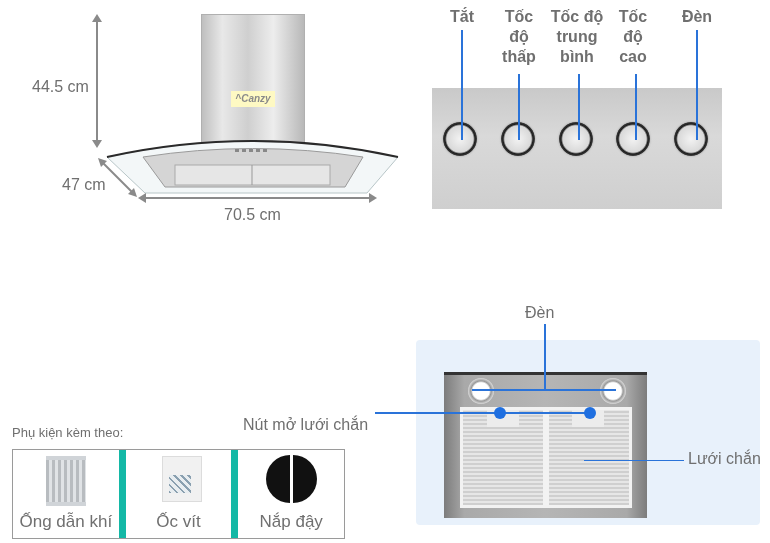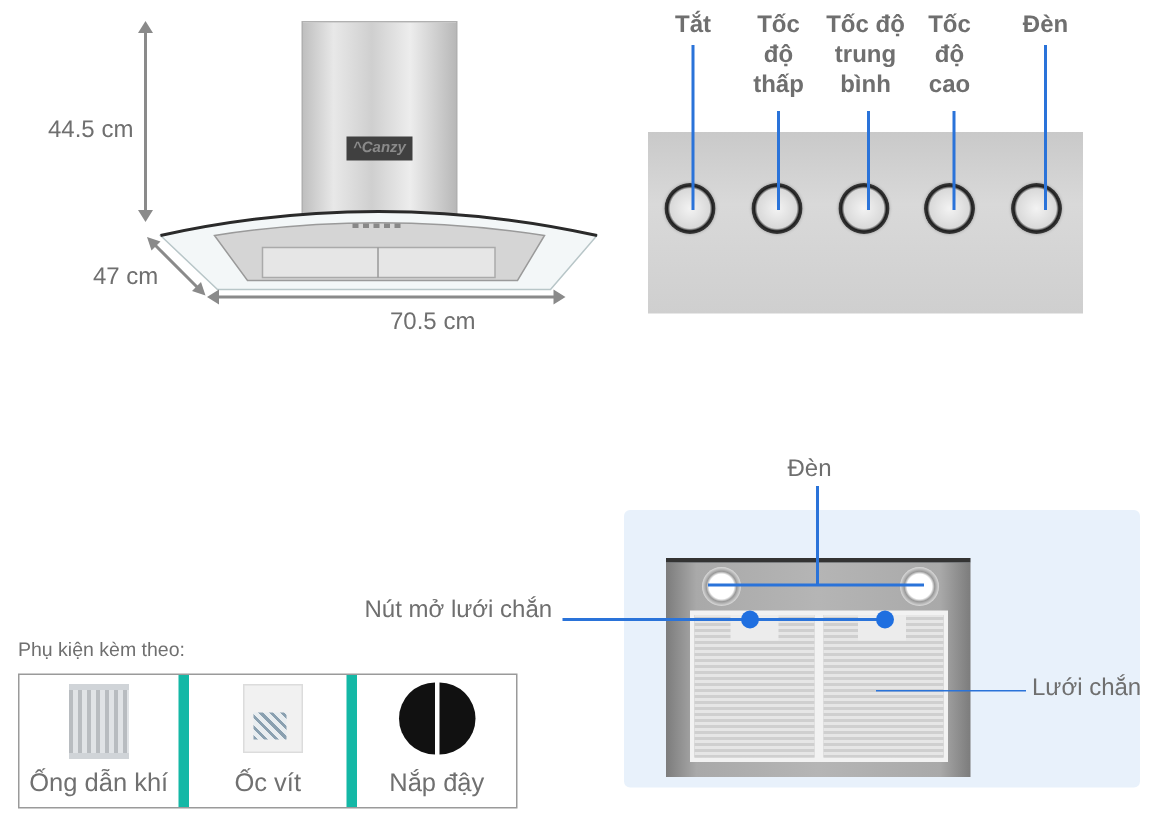--- a/index.html
+++ b/index.html
@@ -10,21 +10,21 @@
   .ctr { text-align: center; line-height: 20px; font-weight: bold; }
   .blue-v { position: absolute; width: 2px; background: #2a73d9; }
   .blue-h { position: absolute; height: 2px; background: #2a73d9; }
   .dot { position: absolute; width: 12px; height: 12px; border-radius: 50%; background: #1f6fe0; }
   .gray-arrow-line { position: absolute; background: #8a8a8a; }
   
   .chimney { position: absolute; left: 201px; top: 14px; width: 102px; height: 132px;
     background: linear-gradient(90deg, #bfbfbf 0%, #e8e8e8 20%, #cfcfcf 45%, #ededed 70%, #b8b8b8 100%);
     border: 1px solid #b0b0b0; }
   .brand { position: absolute; left: 231px; top: 91px; width: 44px; height: 16px;
-    background: #404040; font-size: 10px; font-style: italic; font-weight: bold; color: #8a8a8a;
+    background: #fef9c3; font-size: 10px; font-style: italic; font-weight: bold; color: #8a8a8a;
     text-align: center; line-height: 16px; }
   .panel { position: absolute; left: 432px; top: 88px; width: 290px; height: 121px;
     background: linear-gradient(180deg, #c9c9c9 0%, #d9d9d9 40%, #cfcfcf 100%); }
   .knob { position: absolute; width: 34px; height: 34px; border-radius: 50%;
     background: radial-gradient(circle, #f3f3f3 0%, #d9d9d9 55%, #1e1e1e 62%, #3a3a3a 70%, #ececec 74%, #ffffff 100%);
     box-shadow: 0 0 2px #999; }
   .front { position: absolute; left: 416px; top: 340px; width: 344px; height: 185px;
     background: #e8f1fb; border-radius: 4px; }
   .frame { position: absolute; left: 444px; top: 372px; width: 203px; height: 143px;
     background: linear-gradient(90deg,#7c7c7c,#a9a9a9 10%,#b5b5b5 50%,#a9a9a9 90%,#7c7c7c); border-top: 3px solid #333; }
@@ -69,21 +69,21 @@
   <svg class="abs" style="left:98px;top:158px;" width="40" height="40" viewBox="0 0 40 40">
     <line x1="3" y1="3" x2="36" y2="36" stroke="#8a8a8a" stroke-width="2"></line>
     <polygon points="0,0 9,3 3,9" fill="#8a8a8a"></polygon>
     <polygon points="39,39 30,36 36,30" fill="#8a8a8a"></polygon>
   </svg>
   <div class="lbl" style="left:62px;top:176px;">47 cm</div>
 
   <div class="gray-arrow-line" style="left:142px;top:197px;width:228px;height:2px;"></div>
   <div class="abs" style="left:138px;top:193px;width:0;height:0;border-top:5px solid transparent;border-bottom:5px solid transparent;border-right:8px solid #8a8a8a;"></div>
   <div class="abs" style="left:369px;top:193px;width:0;height:0;border-top:5px solid transparent;border-bottom:5px solid transparent;border-left:8px solid #8a8a8a;"></div>
-  <div class="lbl" style="left:224px;top:206px;margin-left:36px;">70.5 cm</div>
+  <div class="lbl" style="left:224px;top:206px;">70.5 cm</div>
 </div>
 
 <div>
   <div class="panel"></div>
 
   <div class="knob" style="left:443px;top:122px;"></div>
   <div class="knob" style="left:501px;top:122px;"></div>
   <div class="knob" style="left:559px;top:122px;"></div>
   <div class="knob" style="left:616px;top:122px;"></div>
   <div class="knob" style="left:674px;top:122px;"></div>
@@ -124,21 +124,21 @@
   <div class="lamp" style="left:600px;top:378px;"></div>
   <div class="filter" style="left:460px;top:407px;"></div>
   <div class="filter" style="left:546px;top:407px;"></div>
   <div class="tab" style="left:487px;top:410px;"></div>
   <div class="tab" style="left:572px;top:410px;"></div>
 
   <div class="lbl" style="left:525px;top:304px;">Đèn</div>
   <div class="blue-v" style="left:544px;top:324px;height:66px;"></div>
   <div class="blue-h" style="left:472px;top:389px;width:144px;"></div>
 
-  <div class="lbl" style="left:243px;top:398px;">Nút mở lưới chắn</div>
+  <div class="lbl" style="left:243px;top:416px;">Nút mở lưới chắn</div>
   <div class="blue-h" style="left:375px;top:412px;width:215px;"></div>
   <div class="dot" style="left:494px;top:407px;"></div>
   <div class="dot" style="left:584px;top:407px;"></div>
 
   <div class="blue-h" style="left:584px;top:460px;width:100px;height:1px;"></div>
   <div class="lbl" style="left:688px;top:450px;">Lưới chắn</div>
 </div>
 
 <div>
   <div class="lbl" style="left:12px;top:425px;font-size:13px;">Phụ kiện kèm theo:</div>

